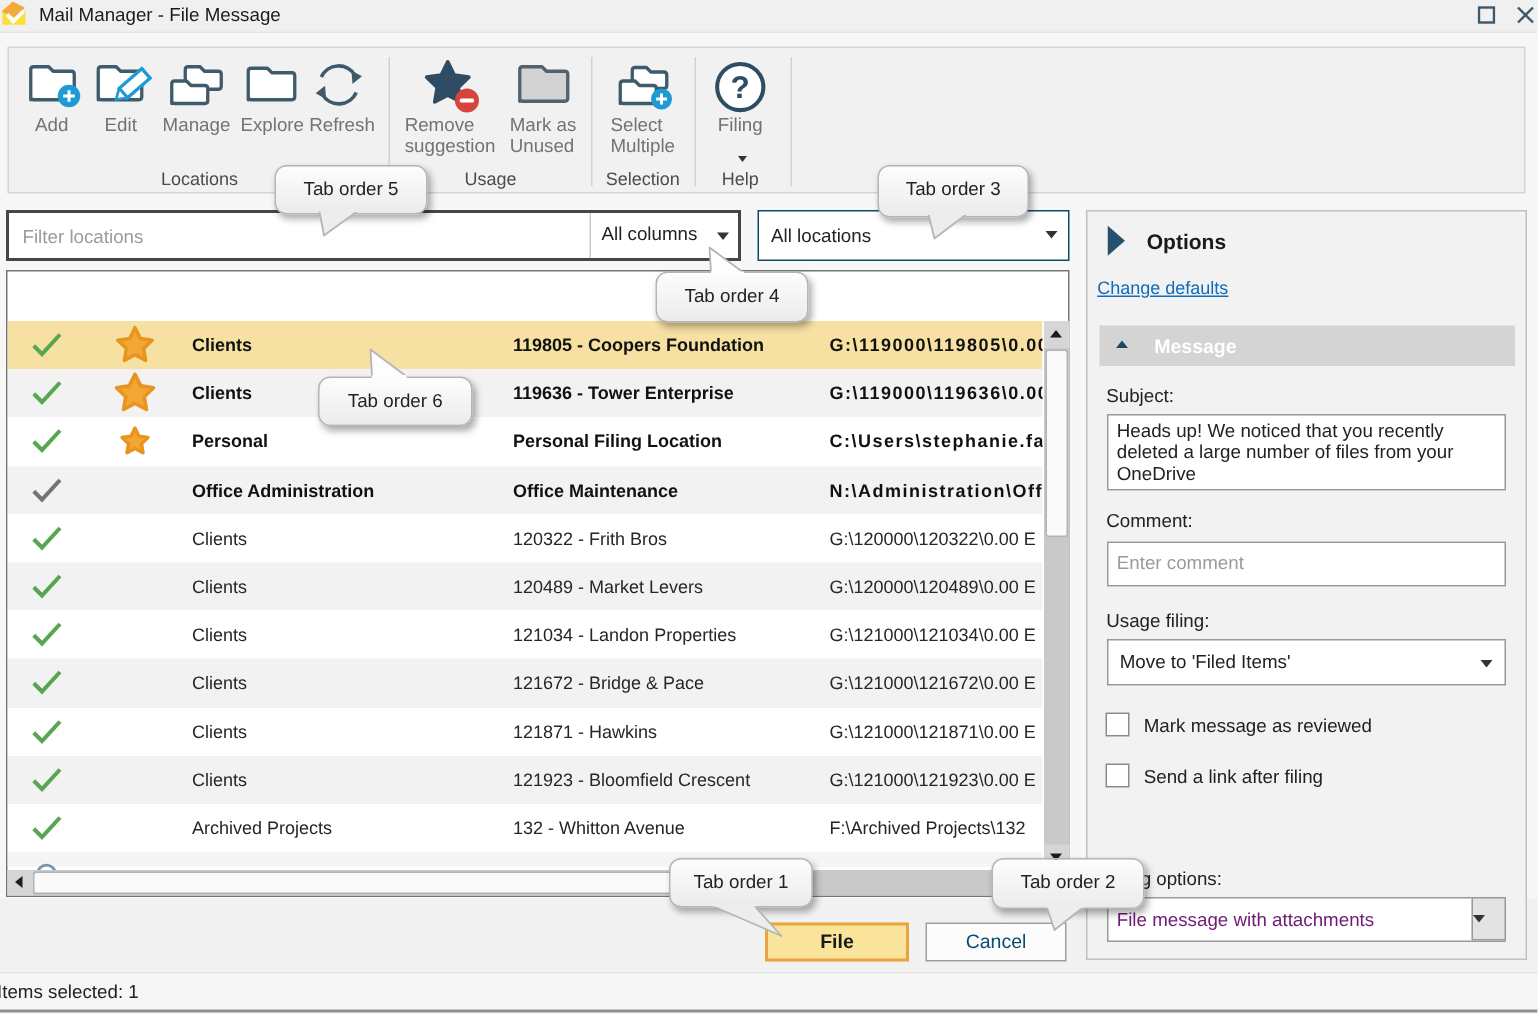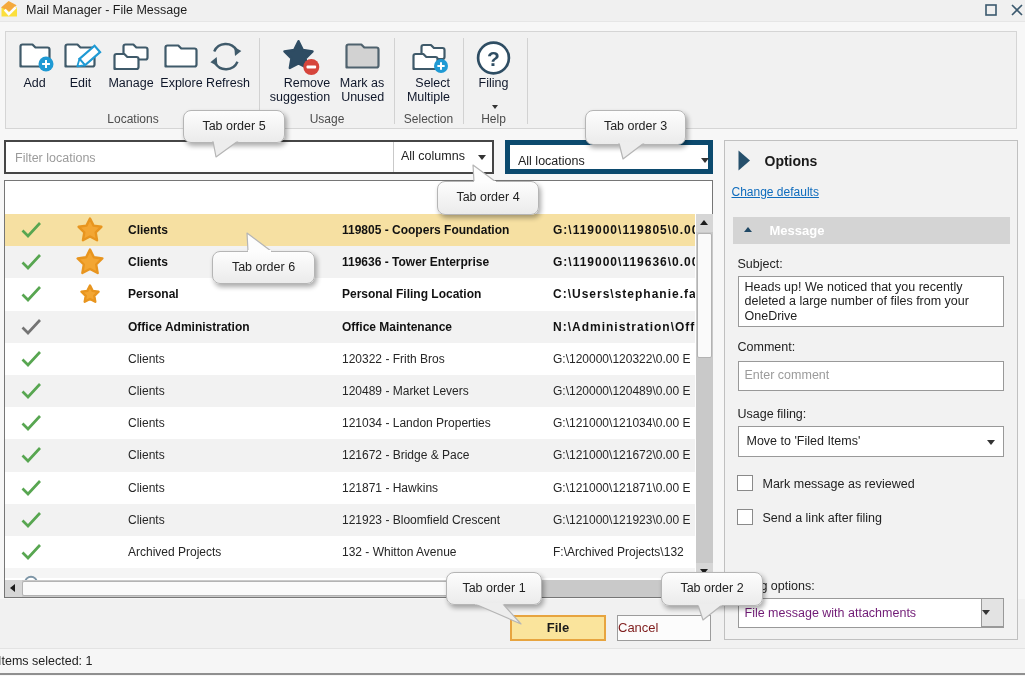--- a/index.html
+++ b/index.html
@@ -5,28 +5,28 @@
   * { margin:0; padding:0; box-sizing:border-box; }
   html,body { width:1025px; height:676px; overflow:hidden; }
   body { font-family:"Liberation Sans", sans-serif; background:#f7f7f7; position:relative; }
   .abs { position:absolute; }
   
   #titlebar { position:absolute; left:0; top:0; width:1025px; height:22px; background:#f0f0f0; border-bottom:1px solid #e6e6e6; }
   #title-text { position:absolute; left:26px; top:3px; font-size:12.5px; color:#1c1c1c; }
   
   #ribbon { position:absolute; left:5px; top:31px; width:1012px; height:98px; background:#f1f1f1; border:1px solid #d5d5d5; }
   .rsep { position:absolute; top:6px; width:1px; height:86px; background:#d2d2d2; }
-  .rlabel { position:absolute; top:45px; font-size:12.5px; color:#0f172a; text-align:right; line-height:13.5px; white-space:nowrap; transform:translateX(-50%); }
+  .rlabel { position:absolute; top:45px; font-size:12.5px; color:#737373; text-align:left; line-height:13.5px; white-space:nowrap; transform:translateX(-50%); }
   .glabel { position:absolute; top:80px; font-size:12px; color:#4c4c4c; text-align:center; transform:translateX(-50%); }
   
   #filterbox { position:absolute; left:4px; top:140px; width:490px; height:34px; background:#fff; border:2px solid #464646; }
   #filter-ph { position:absolute; left:9px; top:9px; font-size:12.5px; color:#9b9b9b; }
   #allcol-sep { position:absolute; left:387px; top:0px; width:1px; height:30px; background:#c9c9c9; }
   #allcol { position:absolute; left:395px; top:7px; font-size:12.5px; color:#222; }
-  #loccombo { position:absolute; left:505px; top:140px; width:208px; height:34px; background:#fff; border:5px solid #0c4a6e; }
+  #loccombo { position:absolute; left:505px; top:140px; width:208px; height:34px; background:#fff; border:1px solid #0c4a6e; }
   #loccombo span { position:absolute; left:8px; top:9px; font-size:12.5px; color:#222; }
   .darr { width:0; height:0; border-left:4.5px solid transparent; border-right:4.5px solid transparent; border-top:5px solid #333; display:inline-block; }
   
   #table { position:absolute; left:4px; top:180px; width:709px; height:418px; background:#fff; border:1.5px solid #767676; }
   #thead { position:absolute; left:0; top:0; width:706px; height:33px; background:#f4f4f4; border-bottom:1px solid #d9d9d9; }
   .hsep { position:absolute; top:2px; width:1px; height:29px; background:#d0d0d0; }
   .hcell { position:absolute; top:9px; font-size:12px; font-weight:bold; color:#1a1a1a; }
   #rows { position:absolute; left:0; top:33px; width:690px; height:366px; overflow:hidden; }
   .row { position:absolute; left:0; width:690px; height:32.2px; }
   .row .c { position:absolute; font-size:12px; color:#262626; top:50%; transform:translateY(-50%); white-space:nowrap; }
@@ -42,21 +42,21 @@
   #hsb { position:absolute; left:0; top:398.5px; width:690.5px; height:17px; background:#c9c9c9; }
   #hsb-lt { position:absolute; left:0; top:0; width:17px; height:17px; background:#d6d6d6; }
   #hsb-th { position:absolute; left:17px; top:1px; width:435px; height:15px; background:#fafafa; border:1px solid #b3b3b3; border-radius:2px; }
   #corner { position:absolute; left:690.5px; top:398.5px; width:17px; height:17px; background:#ececec; }
   .tri-u { width:0; height:0; border-left:4px solid transparent; border-right:4px solid transparent; border-bottom:5px solid #1c1c1c; }
   .tri-d { width:0; height:0; border-left:4px solid transparent; border-right:4px solid transparent; border-top:5px solid #1c1c1c; }
   .tri-l { width:0; height:0; border-top:4px solid transparent; border-bottom:4px solid transparent; border-right:5px solid #1c1c1c; }
   
   #footer { position:absolute; left:0; top:598.5px; width:1025px; height:49.5px; background:#f1f1f1; }
   #btn-file { position:absolute; left:510px; top:615px; width:96px; height:26px; background:#fae49c; border:2px solid #e7a43f; font-size:13px; font-weight:bold; color:#1a1a1a; text-align:center; line-height:22px; }
-  #btn-cancel { position:absolute; left:617px; top:615px; width:94px; height:26px; background:#fcfcfc; border:1.5px solid #9c9c9c; font-size:13px; color:#7f1d1d; line-height:24px; }
+  #btn-cancel { position:absolute; left:617px; top:615px; width:94px; height:26px; background:#fcfcfc; border:1.5px solid #9c9c9c; font-size:13px; color:#0c4a6e; text-align:center; line-height:24px; }
   #statusbar { position:absolute; left:0; top:648px; width:1025px; height:25px; background:#f6f6f6; border-top:1px solid #e3e3e3; }
   #statusbar span { position:absolute; left:-2px; top:5px; font-size:12.5px; color:#222; }
   #bottomline { position:absolute; left:0; top:673px; width:1025px; height:2px; background:#8f8f8f; }
   
   #panel { position:absolute; left:723.5px; top:140px; width:294.5px; height:500px; background:#f2f2f2; border:1px solid #c0c0c0; }
   .pbar { position:absolute; left:8px; width:277px; height:27.5px; background:#d4d4d4; }
   .pbar span { position:absolute; left:37px; top:6px; font-size:13px; font-weight:bold; color:#fff; }
   .pbar .tri-u { position:absolute; left:11px; top:10px; border-bottom-color:#1f4865; }
   .plabel { position:absolute; left:13px; font-size:12.5px; color:#222; }
   .pinput { position:absolute; left:13px; width:266px; background:#fff; border:1px solid #999; font-size:12.5px; color:#222; }

